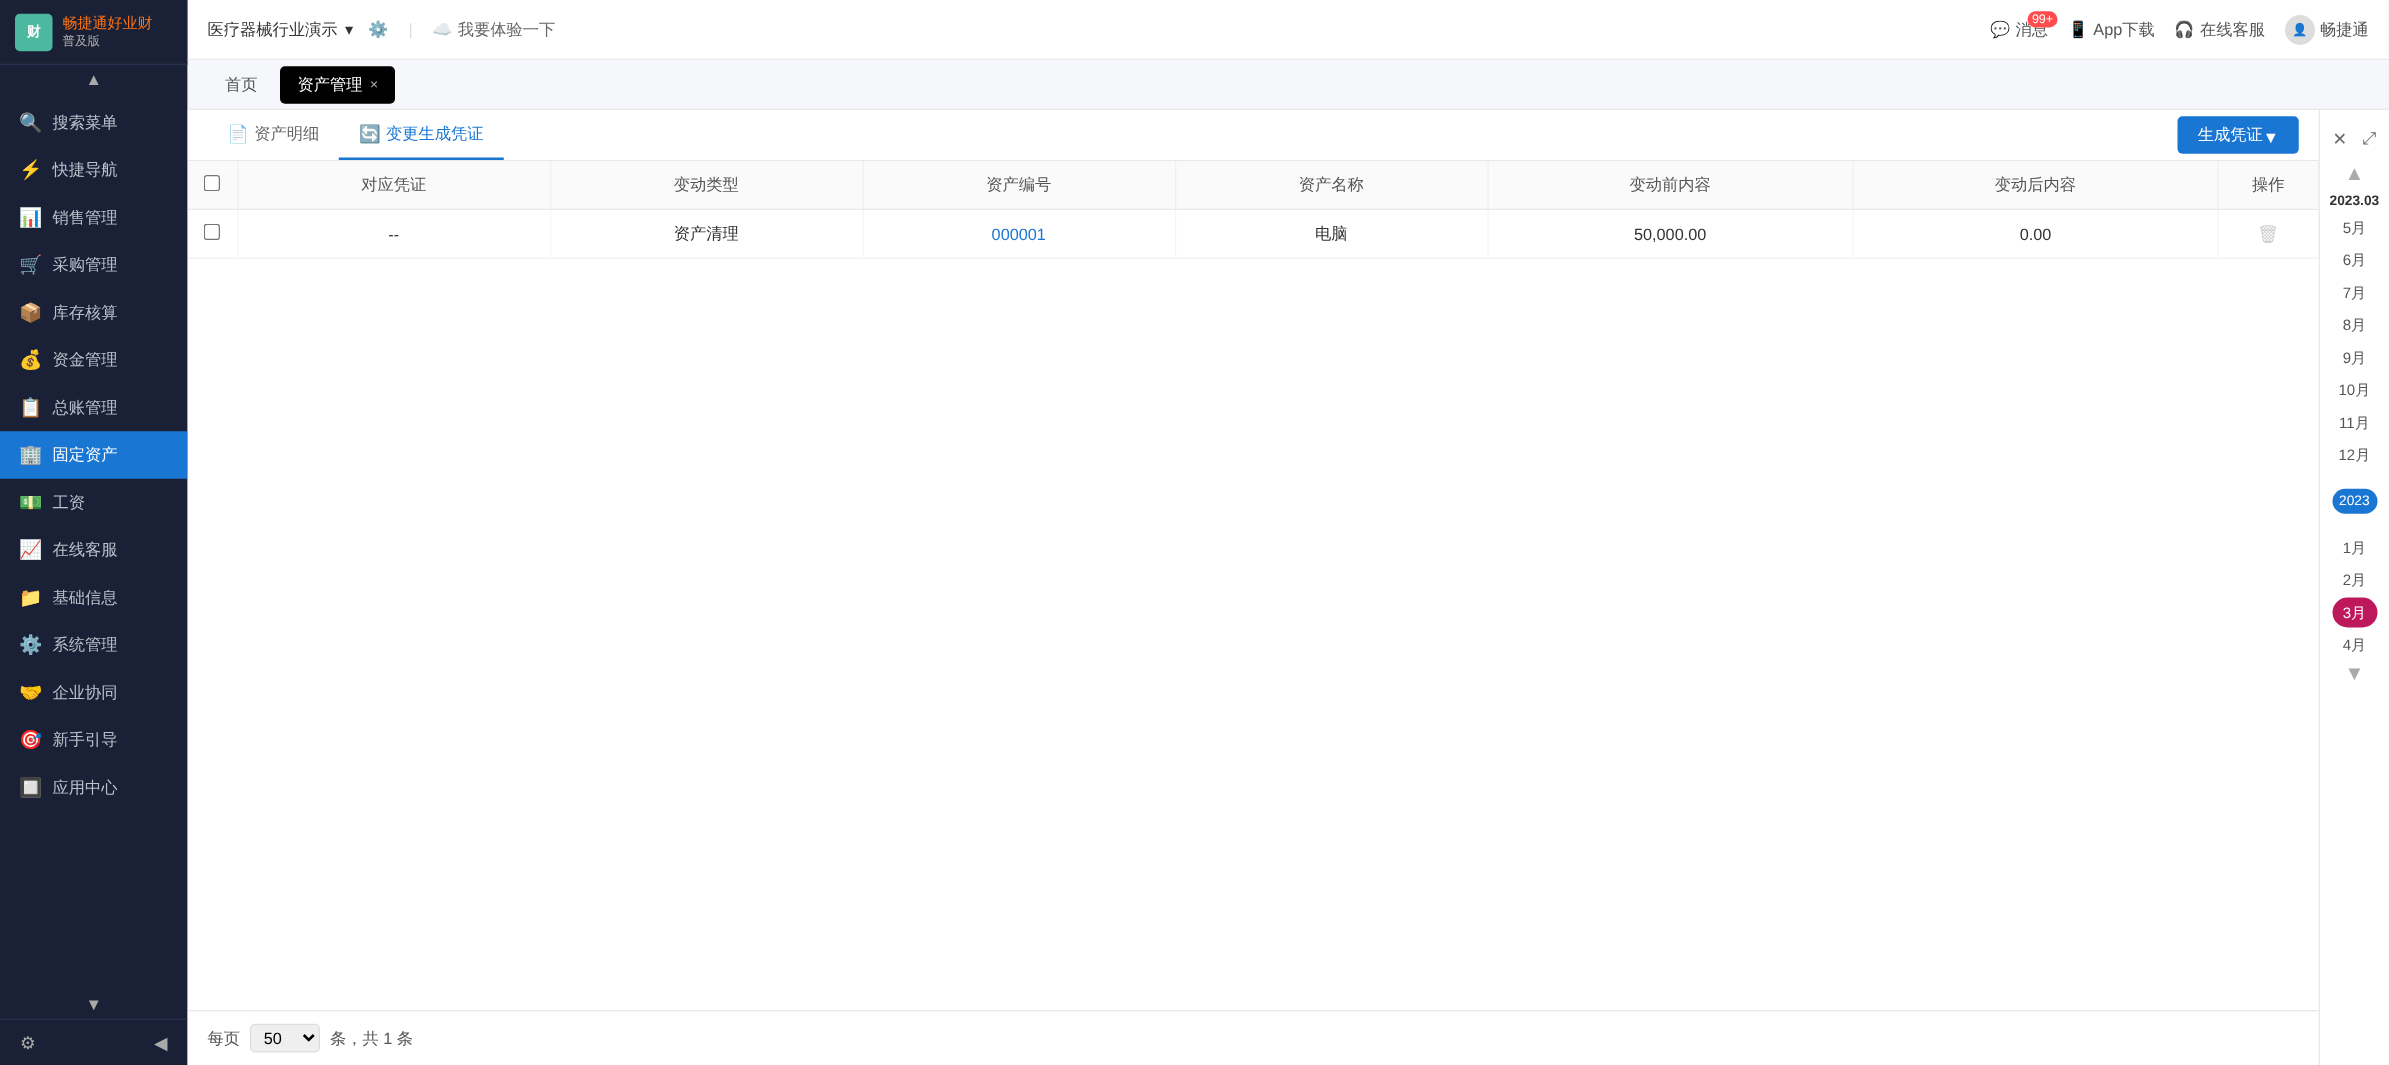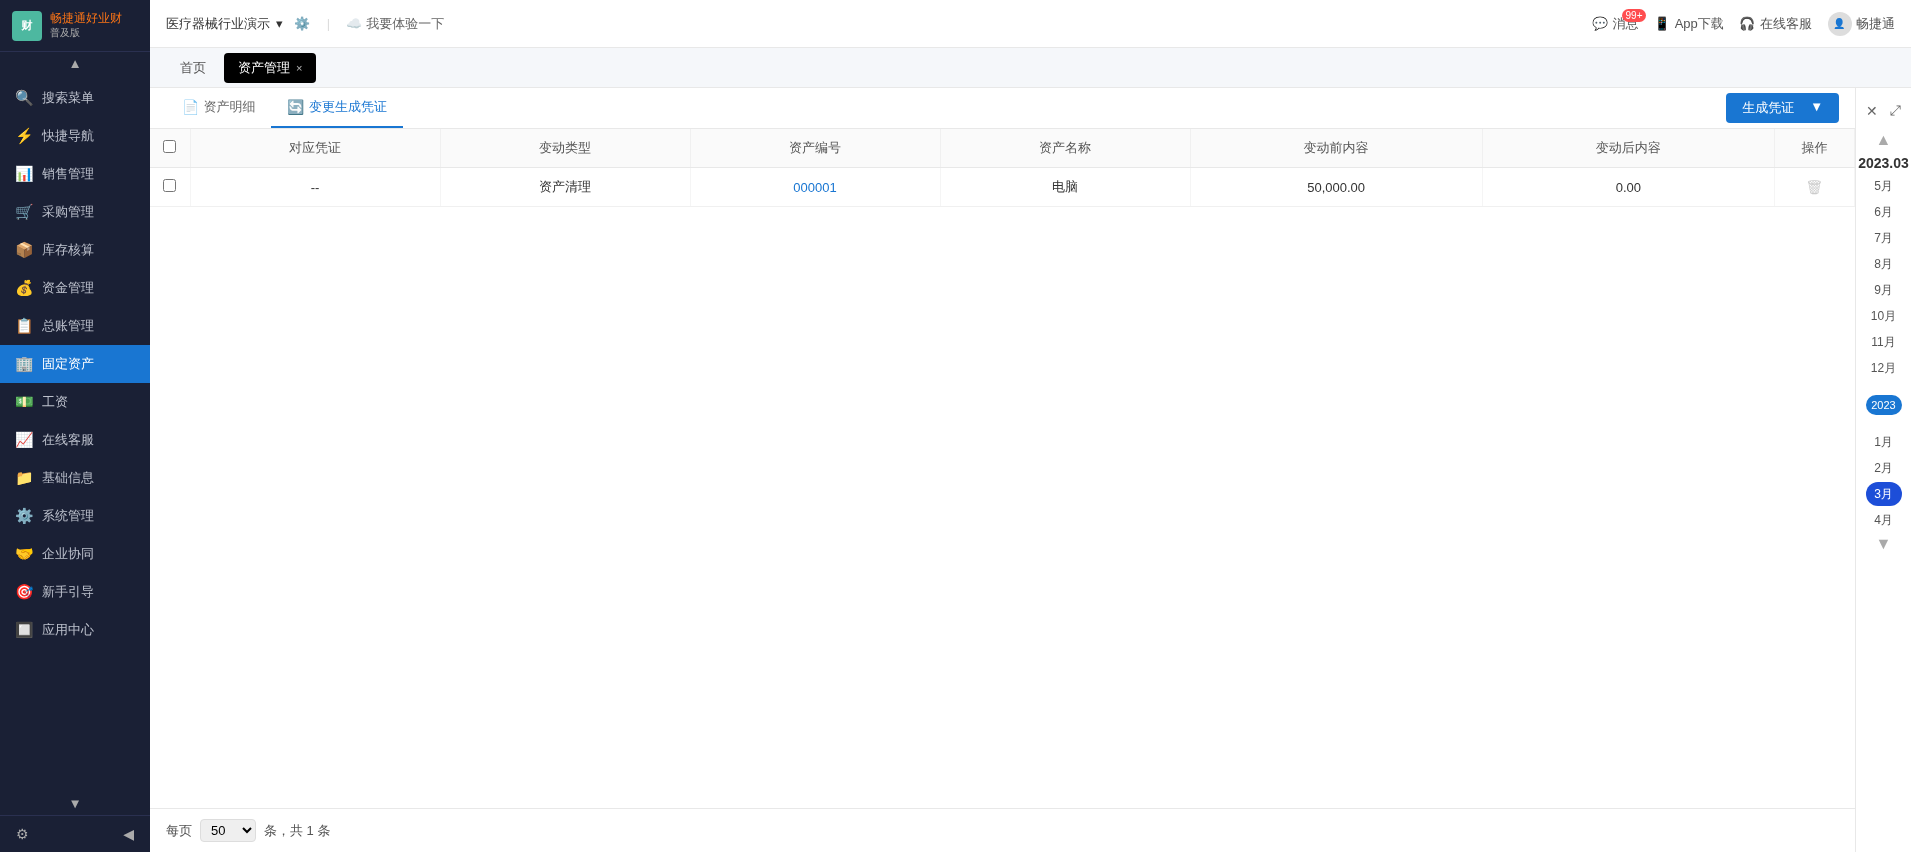--- a/index.html
+++ b/index.html
@@ -224,22 +224,22 @@
     .generate-btn {
       margin-left: auto;
       background: #1976d2;
       color: #fff;
       border: none;
       padding: 6px 16px;
       border-radius: 4px;
       cursor: pointer;
       font-size: 13px;
       display: flex;
-      align-items: flex-start;
-      gap: 16px;
+      align-items: flex-end;
+      gap: 0;
     }
 
     
     .table-area {
       flex: 1;
       overflow: auto;
       padding: 0;
     }
     .data-table {
       width: 100%;
@@ -308,38 +308,38 @@
     }
     .panel-close-btn, .panel-expand-btn {
       background: none;
       border: none;
       cursor: pointer;
       color: #666;
       font-size: 14px;
       padding: 2px;
     }
     .timeline-year {
-      font-size: 14px;
+      font-size: 11px;
       color: #333;
       font-weight: bold;
       margin: 4px 0 2px;
     }
     .timeline-month {
       display: flex;
       align-items: center;
       justify-content: center;
       width: 36px;
       height: 24px;
       font-size: 12px;
       color: #555;
       cursor: pointer;
       border-radius: 12px;
       margin: 1px 0;
     }
-    .timeline-month.active { background: #1d4ed8; color: #fff; }
+    .timeline-month.active { background: #be185d; color: #fff; }
     .timeline-month.current-year-label {
       background: #1976d2;
       color: #fff;
       width: 36px;
       height: 20px;
       font-size: 11px;
       border-radius: 10px;
       margin: 14px 0;
     }
     .timeline-scroll-up, .timeline-scroll-down {

